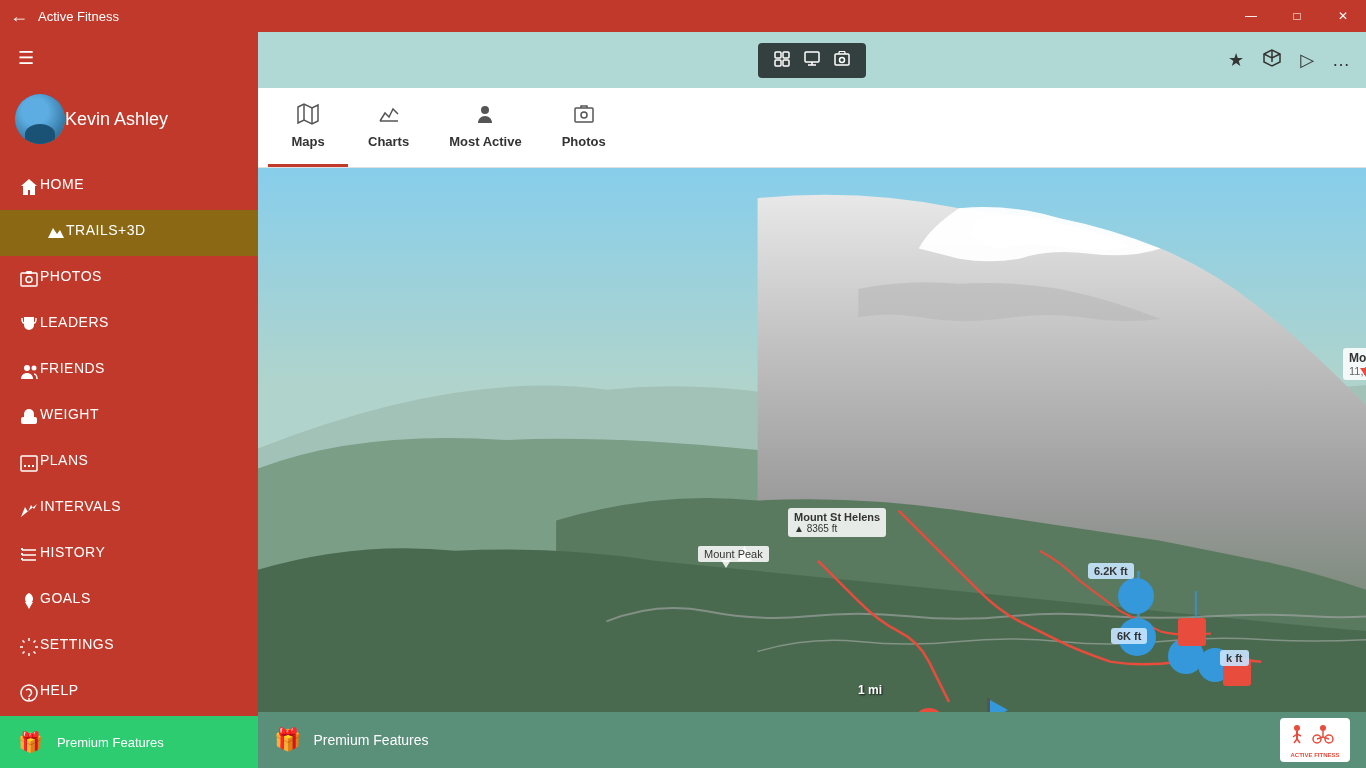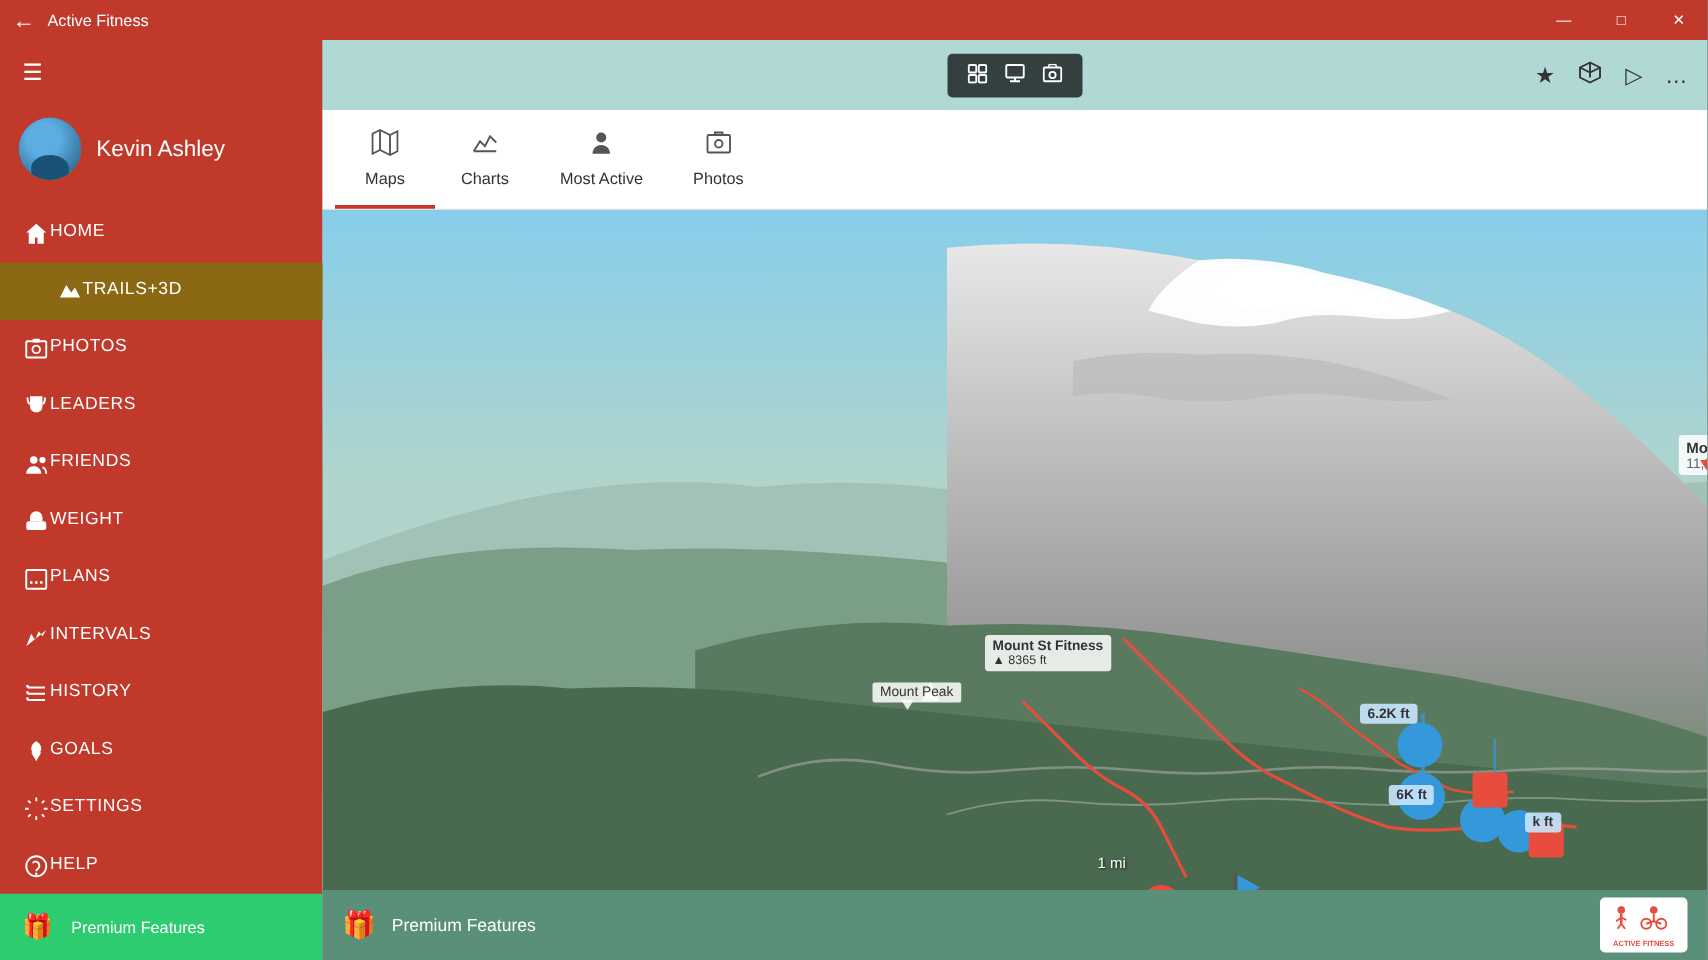--- a/index.html
+++ b/index.html
@@ -64,21 +64,21 @@
     #sidebar .hamburger {
       padding: 15px 18px;
       cursor: pointer;
       color: white;
       font-size: 18px;
     }
     #sidebar .user-section {
       display: flex;
       align-items: center;
       padding: 10px 15px 20px 15px;
-      gap: 12px;
+      gap: 0;
     }
     #sidebar .user-avatar {
       width: 50px;
       height: 50px;
       border-radius: 50%;
       background: linear-gradient(135deg, #3498db 0%, #2980b9 50%, #1abc9c 100%);
       display: flex;
       align-items: center;
       justify-content: center;
       overflow: hidden;
@@ -204,21 +204,21 @@
       justify-content: center;
       padding: 8px 20px;
       cursor: pointer;
       gap: 4px;
       min-width: 80px;
       height: 100%;
       border-bottom: 3px solid transparent;
     }
     #tabbar .tab.active { border-bottom: 3px solid #c0392b; }
     #tabbar .tab-icon { font-size: 20px; color: #555; }
-    #tabbar .tab-label { font-size: 13px; color: #333; text-align: left; }
+    #tabbar .tab-label { font-size: 13px; color: #333; text-align: left; font-weight: bold; }
 
     
     #map-area {
       flex: 1;
       position: relative;
       overflow: hidden;
       background: linear-gradient(180deg, #87ceeb 0%, #b0d4cc 20%, #6b8f71 40%, #4a7a52 55%, #8a9a8a 65%, #9a9a9a 75%, #c5c5c5 85%, #e0e0e0 95%);
     }
 
     
@@ -257,24 +257,23 @@
       background: #e74c3c;
       cursor: pointer;
       border-radius: 3px;
     }
 
     
     .dist-label {
       position: absolute;
       color: white;
       font-size: 12px;
-      font-weight: normal;
+      font-weight: bold;
       text-shadow: 1px 1px 2px rgba(0,0,0,0.8);
       white-space: nowrap;
-      margin-left: 20px;
     }
 
     
     .peak-label {
       position: absolute;
       background: rgba(255,255,255,0.85);
       padding: 3px 6px;
       border-radius: 3px;
       font-size: 11px;
       color: #333;
@@ -615,21 +614,21 @@
       <div style="position:absolute; left:825px; top:460px; background:rgba(200,230,255,0.9); padding:2px 6px; border-radius:3px; font-size:11px; color:#333; font-weight:bold;margin-left:28px;">6K ft</div>
       <div style="position:absolute; left:962px; top:482px; background:rgba(200,230,255,0.9); padding:2px 6px; border-radius:3px; font-size:11px; color:#333; font-weight:bold;">k ft</div>
 
       <div class="peak-label" style="left:1085px; top:180px;">
         <div style="font-weight:bold; font-size:12px;">Mount Hood</div>
         <div style="font-size:11px; color:#666;">11,239 ft</div>
       </div>
       <div style="position:absolute; left:1090px; top:200px; width:0; height:0; border-left:8px solid transparent; border-right:8px solid transparent; border-top:12px solid #e74c3c; margin-left:12px;"></div>
 
       <div class="peak-label" style="left:530px; top:340px; background:rgba(255,255,255,0.85); border:none; padding:3px 6px;">
-        <div style="font-weight:bold; font-size:11px;">Mount St Fitness</div>
+        <div style="font-weight:bold; font-size:11px;">Mount St Helens</div>
         <div style="font-size:10px;">▲ <span>8365 ft</span></div>
       </div>
 
       <div style="position:absolute; left:440px; top:378px; background:rgba(255,255,255,0.85); padding:2px 6px; border-radius:2px; font-size:11px; color:#333;">
         <span>Mount Peak</span>
       </div>
       <div style="position:absolute; left:463px; top:392px; width:0; height:0; border-left:5px solid transparent; border-right:5px solid transparent; border-top:8px solid white; opacity:0.85;"></div>
 
     </div>
 

